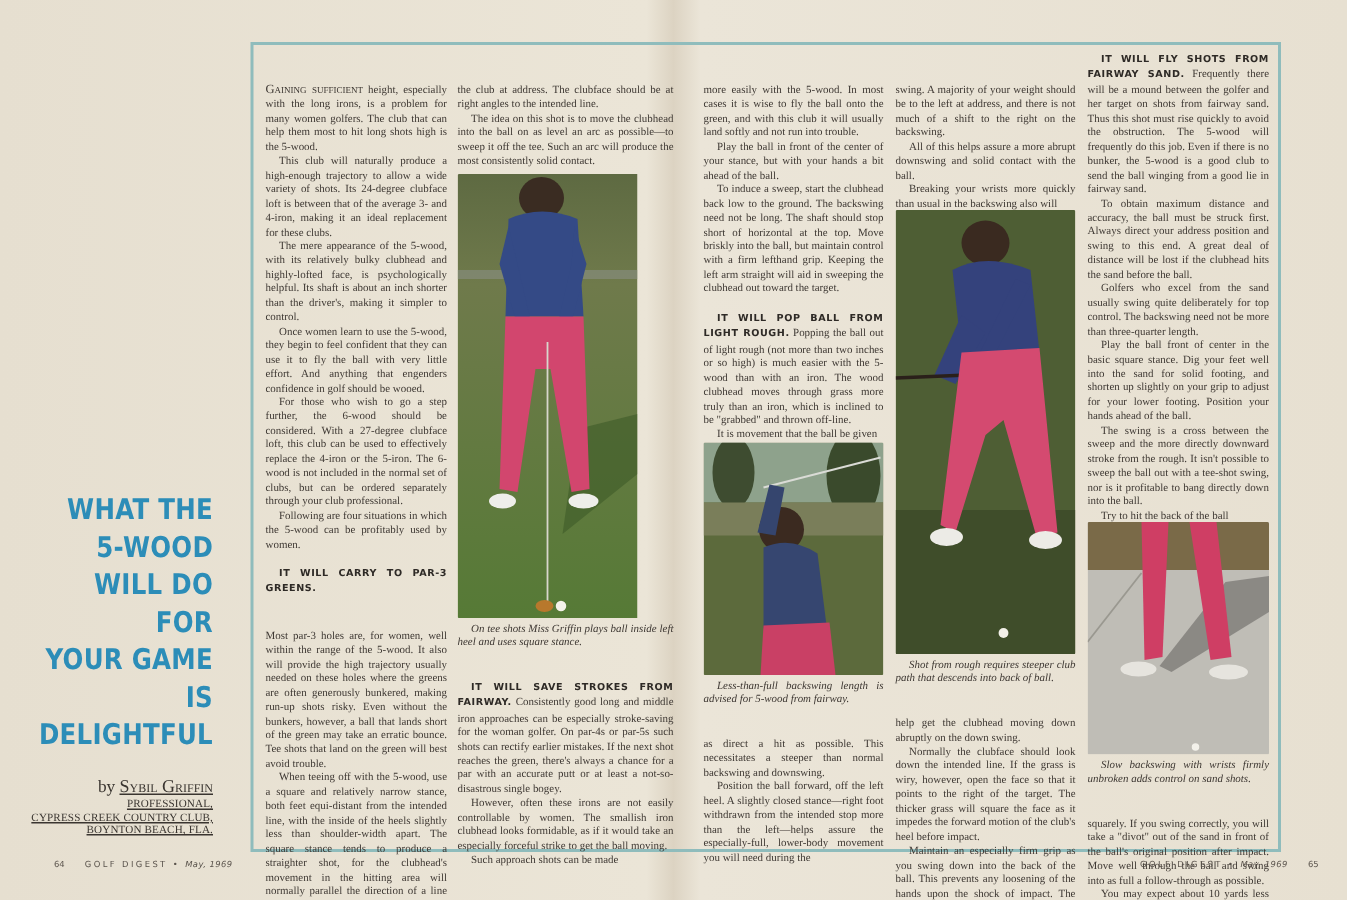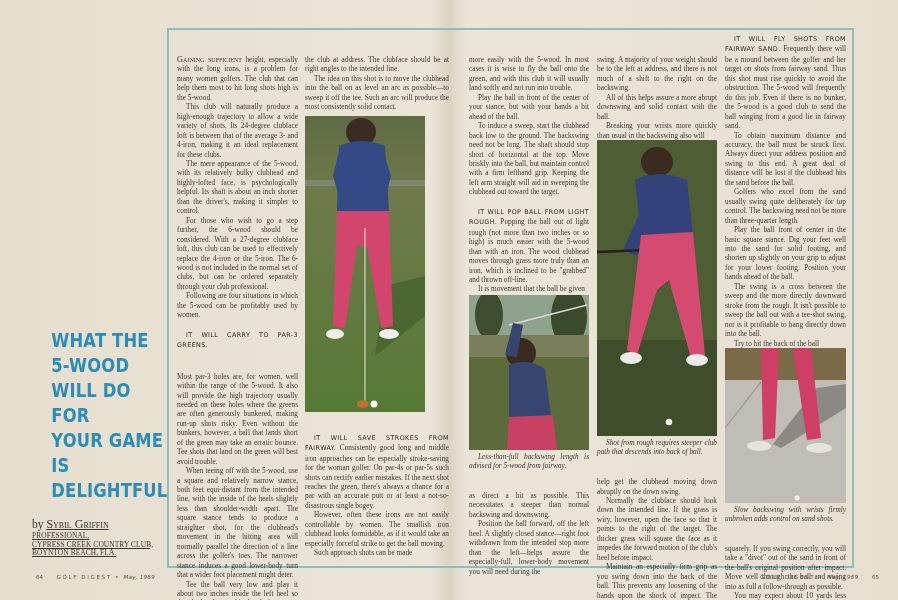--- a/index.html
+++ b/index.html
@@ -8,36 +8,36 @@
     background: #e8e1d3;
     font-family: "Liberation Serif", serif;
     color: #3a3530;
     position: relative;
   }
   .spread { position: absolute; inset: 0; background: linear-gradient(90deg, #e6dfd0 0%, #ebe5d7 48%, #dcd3c2 50%, #ebe5d8 52%, #e7e0d1 100%); }
   .frame {
     position: absolute; left: 167px; top: 28px; width: 687px; height: 540px;
     border: 2px solid #8fbcbc;
   }
-  .title-block { position: absolute; left: 32px; top: 328px; width: 138px; text-align: left; }
+  .title-block { position: absolute; left: 4px; top: 328px; width: 138px; text-align: right; }
   .headline {
     font-family: "DejaVu Sans", sans-serif; font-weight: bold; color: #2c8db8;
     font-size: 19px; line-height: 25px; letter-spacing: 0.2px;
     transform: scaleX(0.86); transform-origin: right top;
   }
   .byline { margin-top: 14px; font-size: 11.5px; color: #3a3530; }
   .byline .sc { font-variant: small-caps; font-size: 12px; text-decoration: underline; }
   .affil { font-size: 7.4px; line-height: 8.6px; color: #3a3530; letter-spacing: 0.1px; text-decoration: underline; }
 
   .col { position: absolute; top: 34px; font-size: 7.3px; line-height: 9.45px; text-align: justify; color: #3e3833; }
   .col p { text-indent: 9px; }
   .col p.noind { text-indent: 0; margin-top: 21px; }
   .dropcap-lead { font-variant: small-caps; font-size: 8.4px; }
   .subhead {
-    font-family: "DejaVu Sans", sans-serif; font-weight: normal; font-size: 6.4px;
+    font-family: "DejaVu Sans", sans-serif; font-weight: bold; font-size: 6.4px;
     letter-spacing: 0.4px; color: #2e2a26;
   }
   .gap { height: 10px; }
   .caption { font-style: italic; font-size: 7.3px; line-height: 9px; margin: 2px 0 7px 0; color: #3e3833; text-align: justify; }
   .photo { position: relative; overflow: hidden; border-radius: 1px; }
   .footer {
     position: absolute; top: 574px; font-family: "DejaVu Sans", sans-serif;
     font-size: 5.6px; letter-spacing: 1.6px; color: #5a534c;
   }
   .footer .pg { letter-spacing: 0; margin: 0 10px; }
@@ -65,20 +65,21 @@
     <div>PROFESSIONAL,</div>
     <div>CYPRESS CREEK COUNTRY CLUB,</div>
     <div>BOYNTON BEACH, FLA.</div>
   </div>
 </div>
 
 <div class="col" style="left:177px; width:121px;">
   <p class="noind"><span class="dropcap-lead">Gaining sufficient</span><span> height, especially with the long irons, is a problem for many women golfers. The club that can help them most to hit long shots high is the 5-wood.</span></p>
   <p>This club will naturally produce a high-enough trajectory to allow a wide variety of shots. Its 24-degree clubface loft is between that of the average 3- and 4-iron, making it an ideal replacement for these clubs.</p>
   <p>The mere appearance of the 5-wood, with its relatively bulky clubhead and highly-lofted face, is psychologically helpful. Its shaft is about an inch shorter than the driver's, making it simpler to control.</p>
+  <p>Once women learn to use the 5-wood, they begin to feel confident that they can use it to fly the ball with very little effort. And anything that engenders confidence in golf should be wooed.</p>
   <p>For those who wish to go a step further, the 6-wood should be considered. With a 27-degree clubface loft, this club can be used to effectively replace the 4-iron or the 5-iron. The 6-wood is not included in the normal set of clubs, but can be ordered separately through your club professional.</p>
   <p>Following are four situations in which the 5-wood can be profitably used by women.</p>
   <div class="gap"></div>
   <p style="text-indent:9px"><span class="subhead">IT WILL CARRY TO PAR-3 GREENS.</span></p>
   <p class="noind">Most par-3 holes are, for women, well within the range of the 5-wood. It also will provide the high trajectory usually needed on these holes where the greens are often generously bunkered, making run-up shots risky. Even without the bunkers, however, a ball that lands short of the green may take an erratic bounce. Tee shots that land on the green will best avoid trouble.</p>
   <p>When teeing off with the 5-wood, use a square and relatively narrow stance, both feet equi-distant from the intended line, with the inside of the heels slightly less than shoulder-width apart. The square stance tends to produce a straighter shot, for the clubhead's movement in the hitting area will normally parallel the direction of a line across the golfer's toes. The narrower stance induces a good lower-body turn that a wider foot placement might deter.</p>
   <p>Tee the ball very low and play it about two inches inside the left heel so that the hands are a bit ahead of</p>
 </div>
 
 <div class="col" style="left:305px; width:144px;">
@@ -101,20 +102,21 @@
       <path d="M34 35 L28 60 L44 115 L52 112 L40 60 Z" fill="#344a86"></path>
       <path d="M78 35 L86 60 L72 115 L64 112 L76 60 Z" fill="#344a86"></path>
       <path d="M32 95 L84 95 L88 210 L76 212 L62 130 L52 130 L40 212 L28 210 Z" fill="#d2466e"></path>
       <ellipse cx="30" cy="218" rx="9" ry="5" fill="#eeeeea"></ellipse>
       <ellipse cx="84" cy="218" rx="10" ry="5" fill="#eeeeea"></ellipse>
       <line x1="60" y1="112" x2="60" y2="285" stroke="#d8d6cc" stroke-width="1.2"></line>
       <ellipse cx="58" cy="288" rx="6" ry="4" fill="#b8782c"></ellipse>
       <circle cx="69" cy="288" r="3.5" fill="#f4f2ea"></circle>
     </svg>
   </div>
+  <p class="caption">On tee shots Miss Griffin plays ball inside left heel and uses square stance.</p>
   <p class="noind" style="text-indent:9px"><span class="subhead">IT WILL SAVE STROKES FROM FAIRWAY.</span><span> Consistently good long and middle iron approaches can be especially stroke-saving for the woman golfer. On par-4s or par-5s such shots can rectify earlier mistakes. If the next shot reaches the green, there's always a chance for a par with an accurate putt or at least a not-so-disastrous single bogey.</span></p>
   <p>However, often these irons are not easily controllable by women. The smallish iron clubhead looks formidable, as if it would take an especially forceful strike to get the ball moving.</p>
   <p>Such approach shots can be made</p>
 </div>
 
 <div class="col" style="left:469px; width:120px;">
   <p class="noind">more easily with the 5-wood. In most cases it is wise to fly the ball onto the green, and with this club it will usually land softly and not run into trouble.</p>
   <p>Play the ball in front of the center of your stance, but with your hands a bit ahead of the ball.</p>
   <p>To induce a sweep, start the clubhead back low to the ground. The backswing need not be long. The shaft should stop short of horizontal at the top. Move briskly into the ball, but maintain control with a firm lefthand grip. Keeping the left arm straight will aid in sweeping the clubhead out toward the target.</p>
   <div class="gap"></div>

